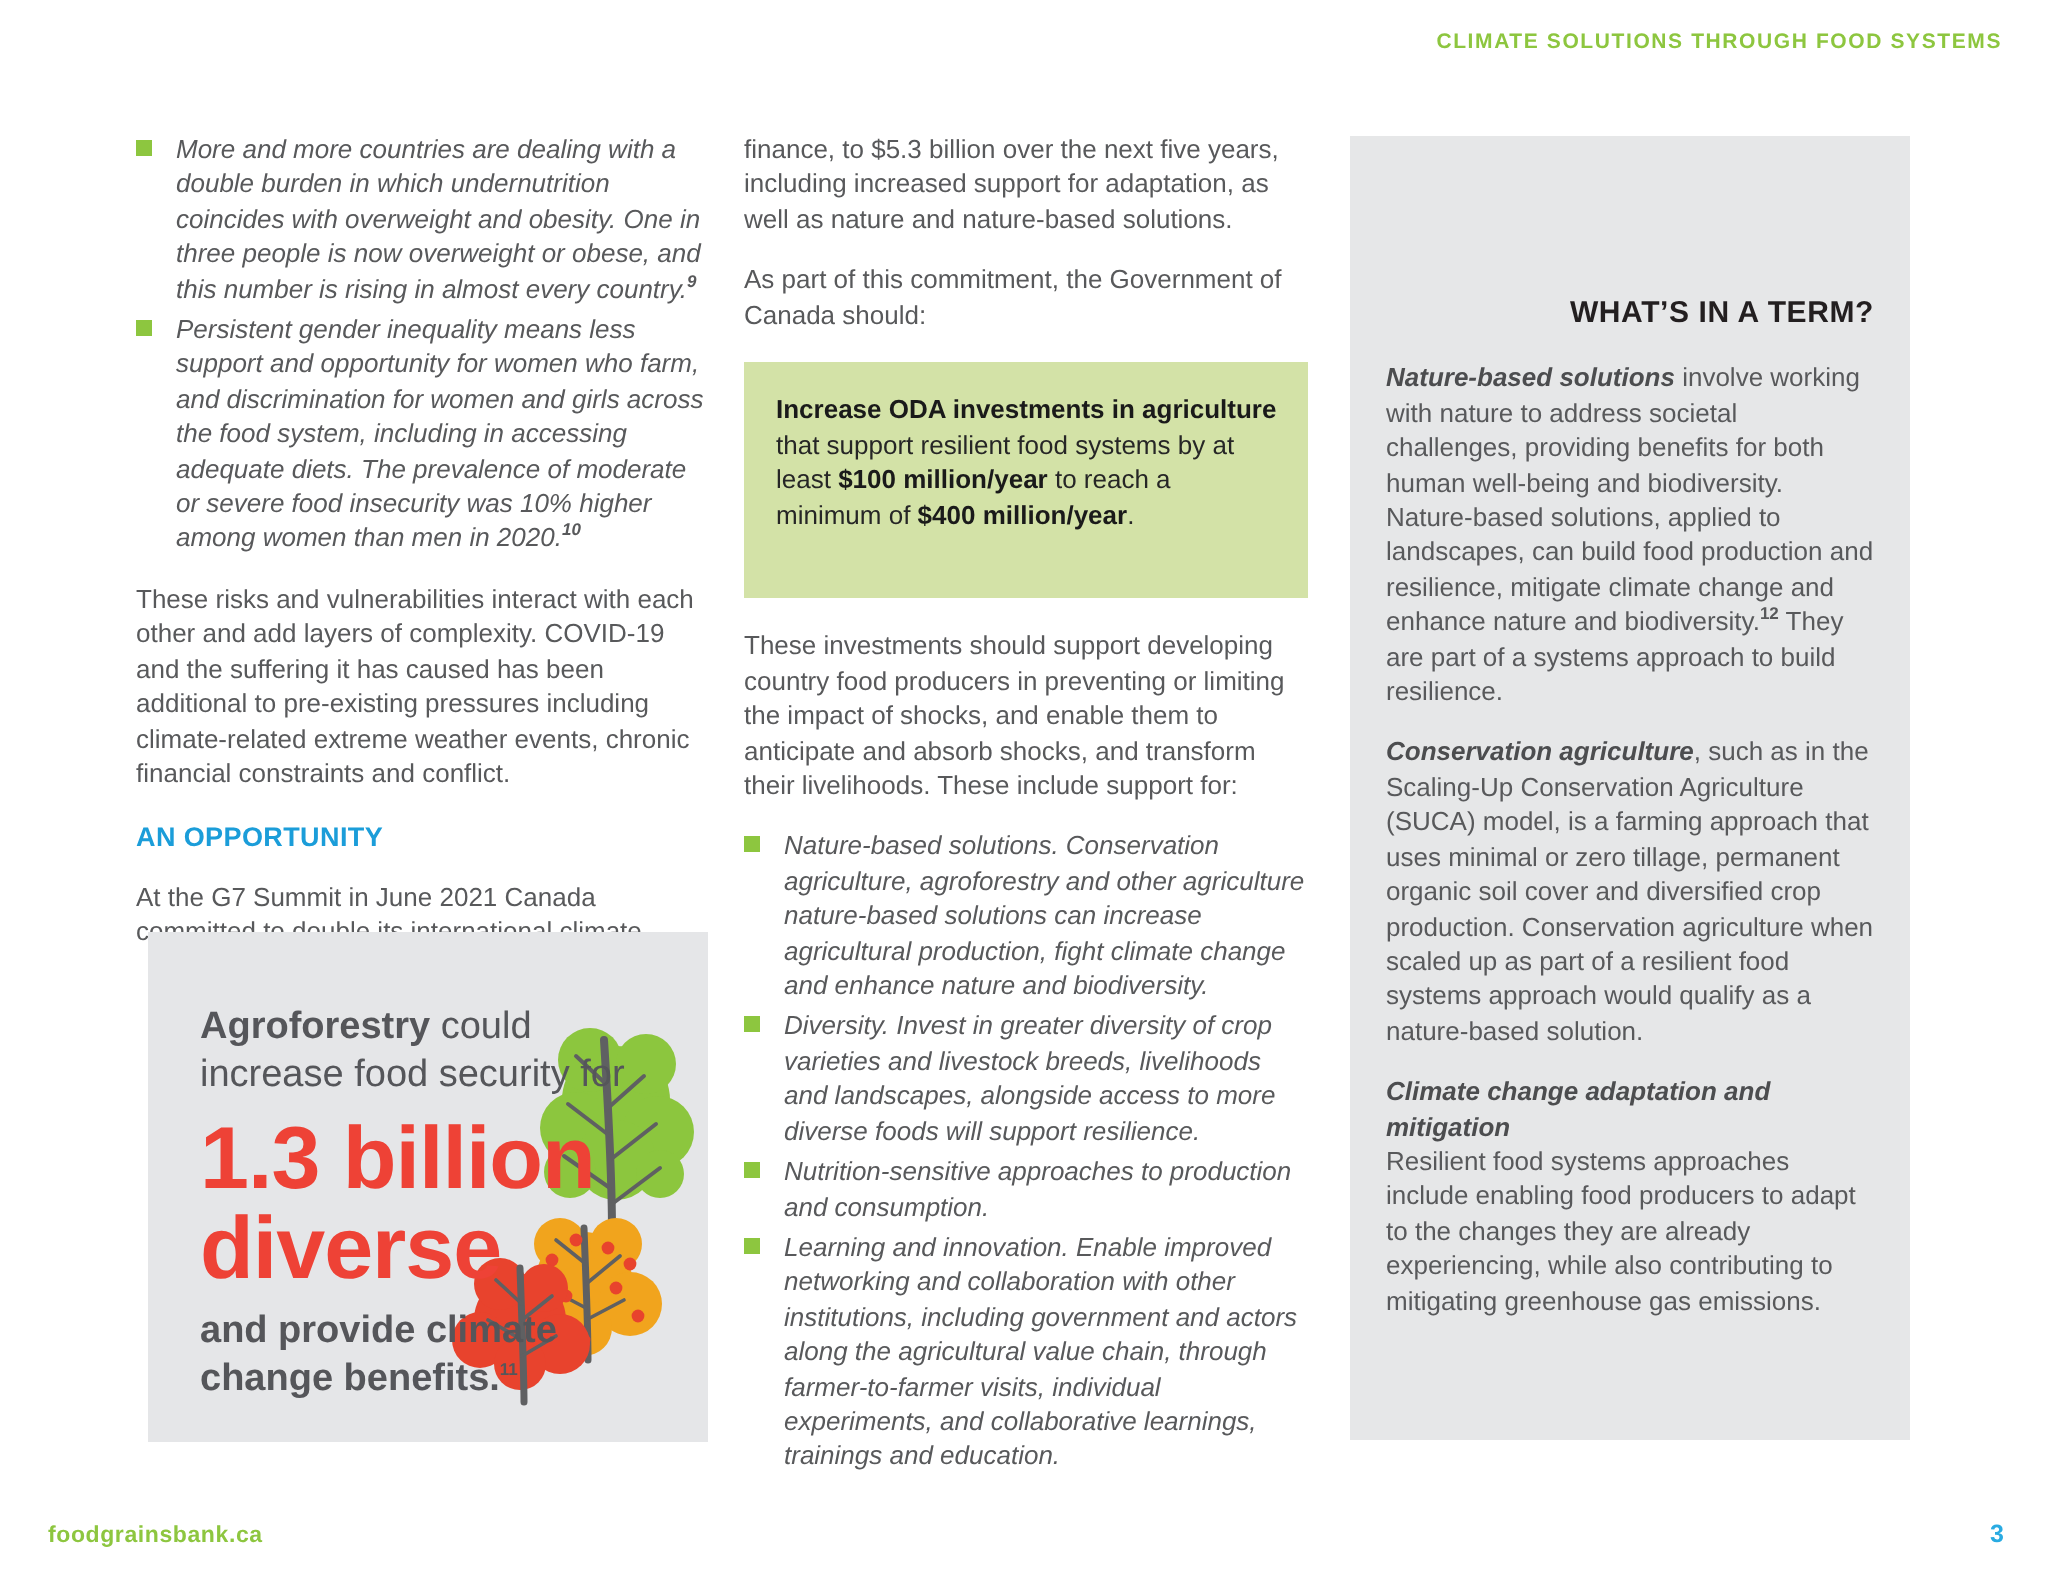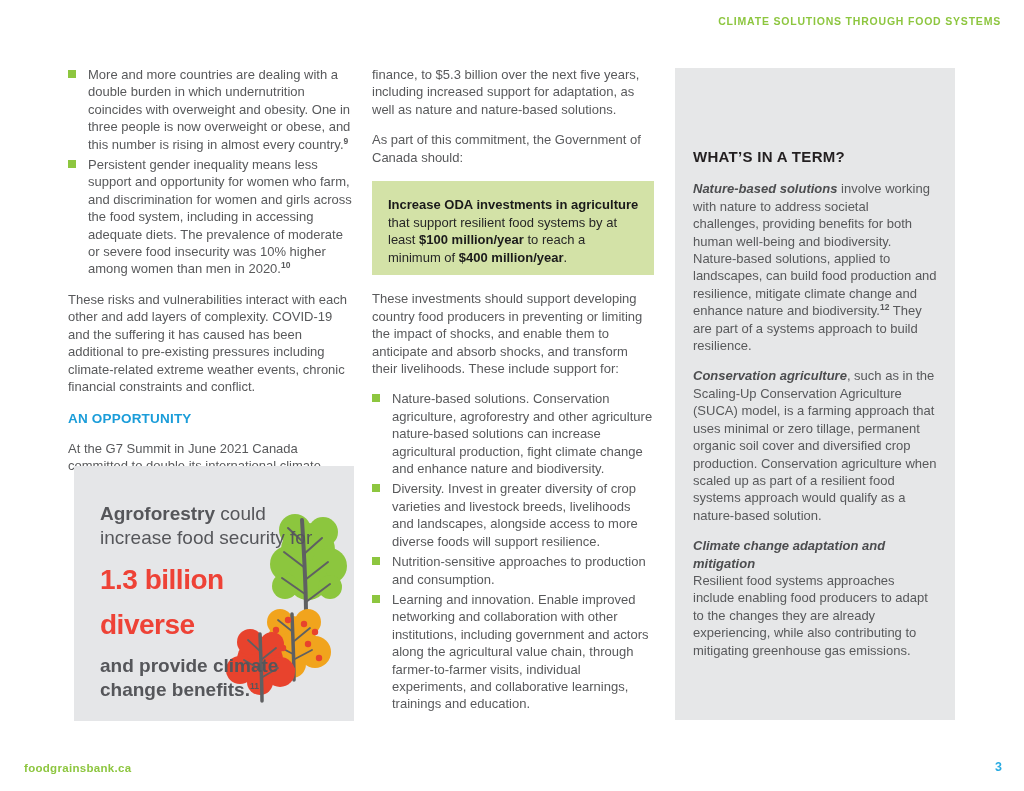--- a/index.html
+++ b/index.html
@@ -16,50 +16,50 @@
               color:#8dc63f; letter-spacing:0.3px; }
   .ftr-page { position:absolute; right:22px; top:760px; font-size:12.5px; font-weight:bold;
               color:#29abe2; }
 
   
   .col { position:absolute; top:66px; font-size:13px; line-height:17.4px; }
   .col1 { left:68px; width:286px; }
   .col2 { left:372px; width:282px; }
 
   ul.blist { list-style:none; }
-  ul.blist li { display:flex; }
+  ul.blist li { display:flex;font-style:italic; }
   ul.blist li + li { margin-top:3px; }
   .sq { flex:0 0 8px; width:8px; height:8px; background:#8dc63f; margin:4px 12px 0 0; }
   .bt { flex:1; }
 
   .para { margin-top:13px; }
   h3.blue { margin-top:15px; font-size:13.5px; font-weight:bold; color:#1b9dd9; letter-spacing:0.2px; }
   .col p.after-h { margin-top:12px; }
 
   sup { font-size:8.5px; font-weight:bold; vertical-align:super; line-height:0; }
 
   
-  .callout { margin-top:15px; background:#d3e2a7; padding:15px 14px 9px 16px;
+  .callout { margin-top:15px; background:#d3e2a7; padding:15px 14px 33px 16px;
              color:#262626; line-height:17.6px; }
   .callout b { font-weight:bold; color:#1a1a1a; }
 
   
   .igbox { position:absolute; left:74px; top:466px; width:280px; height:255px; background:#e5e6e8; }
   .ig-text { position:absolute; left:26px; top:36px; width:220px; z-index:1; }
   .ig-intro { font-size:19px; line-height:24px; color:#55565a; }
   .ig-intro b { font-weight:bold; }
-  .ig-stat { margin-top:7px; font-size:28px; line-height:45px; font-weight:bold;
+  .ig-stat { margin-top:7px; font-size:44px; line-height:45px; font-weight:bold;
              color:#ee4236; letter-spacing:-0.5px; }
   .ig-outro { margin-top:7px; font-size:19px; line-height:24px; font-weight:bold; color:#55565a; }
   .trees { position:absolute; right:2px; bottom:14px; width:132px; height:205px; z-index:0; }
 
   
   .panel { position:absolute; left:675px; top:68px; width:280px; height:652px;
            background:#e6e7e8; padding:80px 18px 0 18px; font-size:13px; line-height:17.4px; }
-  .panel h2 { font-size:15px; font-weight:bold; color:#231f20; letter-spacing:0.3px; margin-bottom:15px; }
+  .panel h2 { font-size:15px; font-weight:bold; color:#231f20; letter-spacing:0.3px; margin-bottom:15px;text-align:right; }
   .panel p + p { margin-top:13px; }
   .term { font-weight:bold; font-style:italic; color:#4c4d4f; }
   .term-block { display:block; }
 </style>
 </head>
 <body>
 
 <div class="page">
 
   <div class="hdr">

